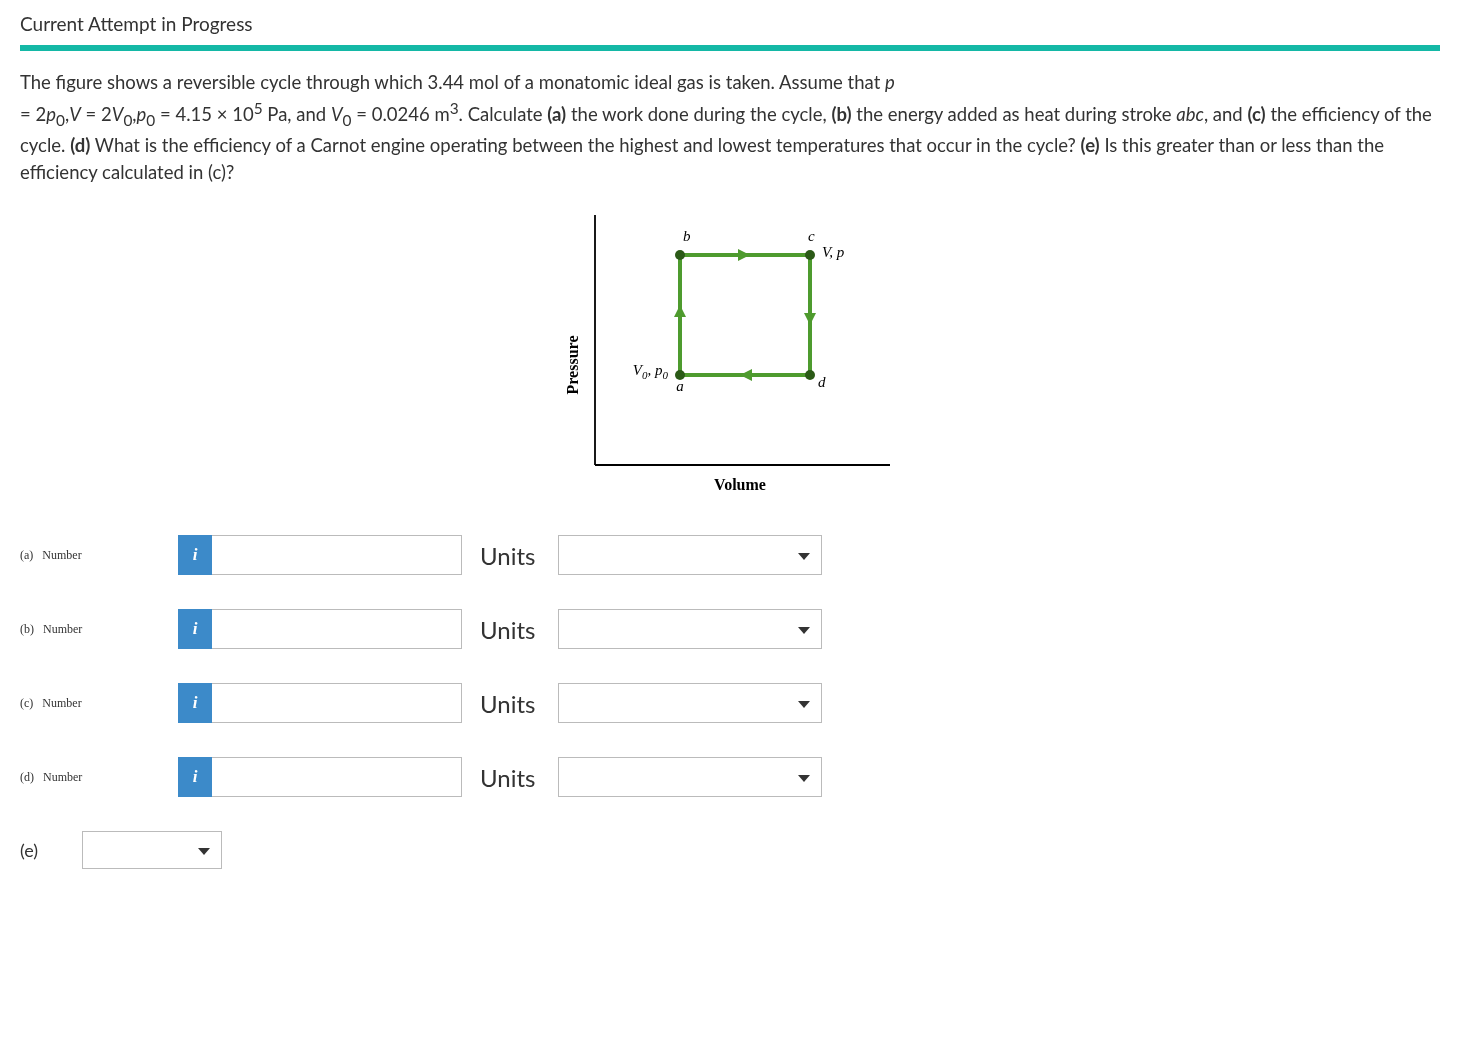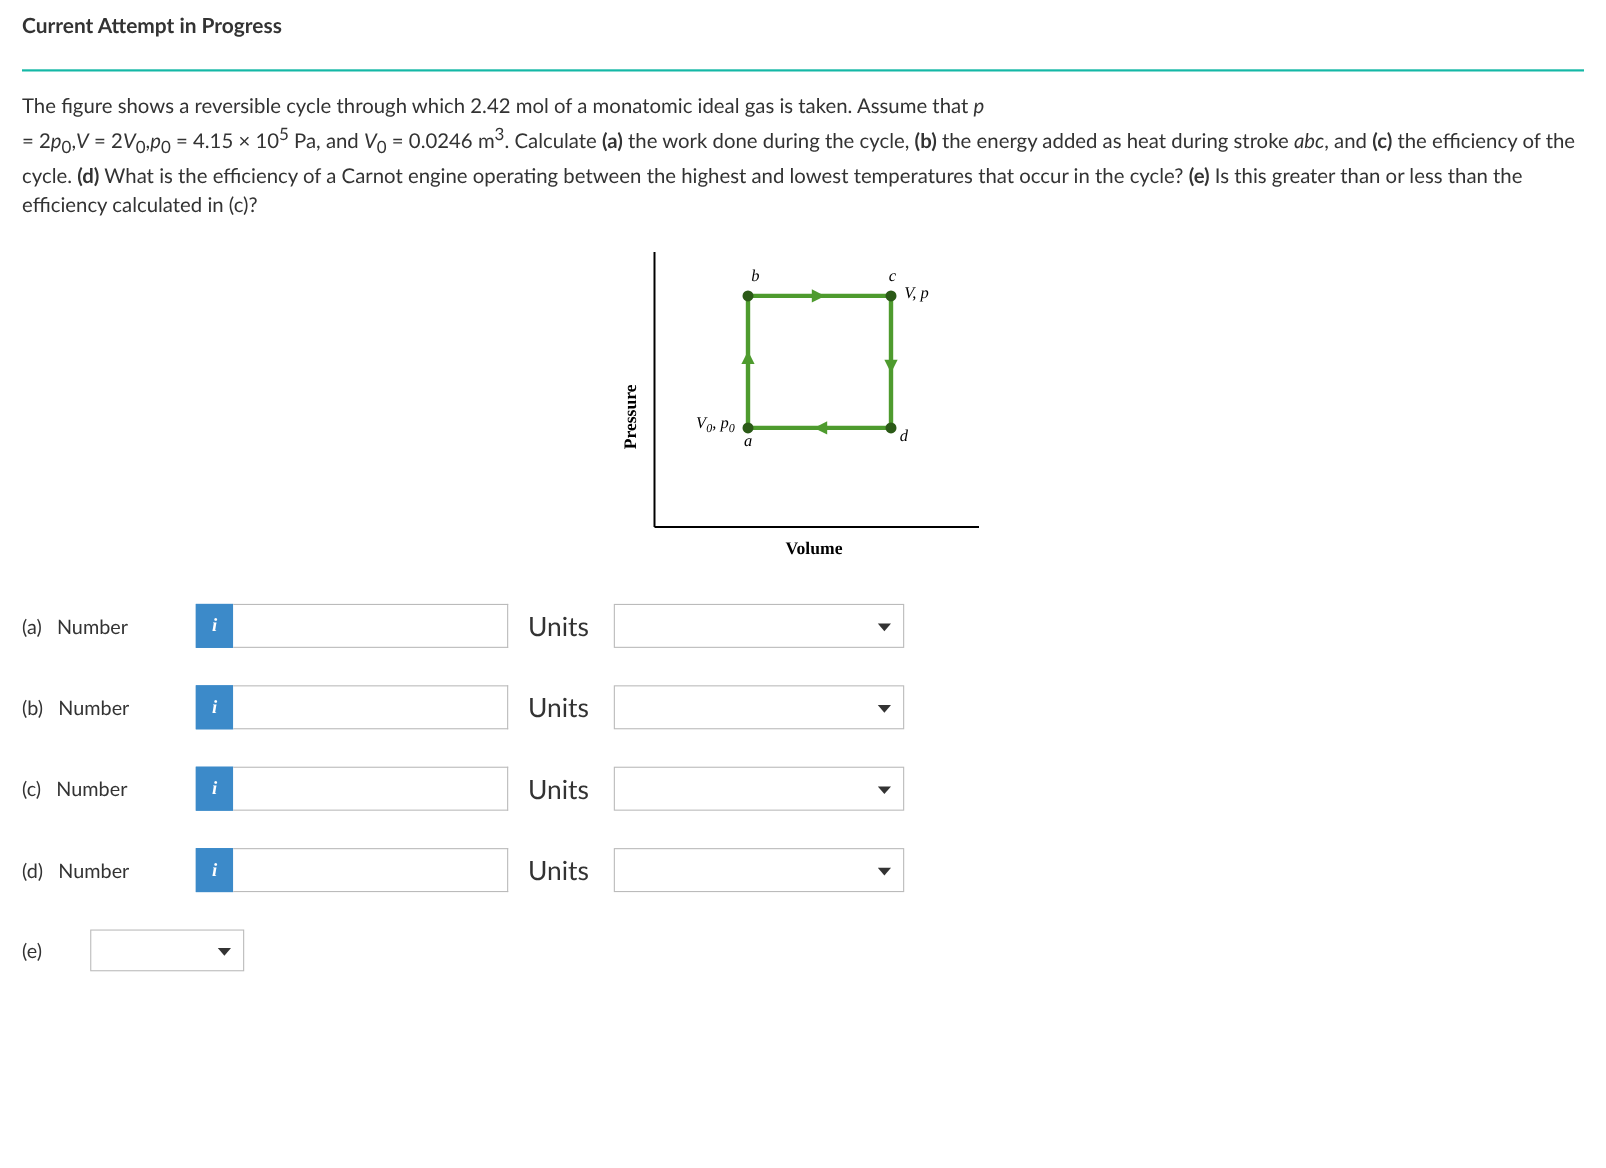--- a/index.html
+++ b/index.html
@@ -8,24 +8,24 @@
       font-size: 18px;
       color: #333;
       background: #fff;
       padding: 0;
     }
     .container {
       width: 1460px;
       padding: 0 20px;
     }
     .section-title {
-      font-weight: 700;
+      font-weight: 400;
       font-size: 19px;
-      padding: 12px 0 28px 0;
-      border-bottom: 2px solid #14b8a6;
+      padding: 12px 0 10px 0;
+      border-bottom: 6px solid #14b8a6;
       margin-bottom: 18px;
     }
     .prompt {
       font-size: 18.5px;
       line-height: 1.5;
       margin-bottom: 18px;
     }
     .prompt i { font-style: italic; }
     .figure-wrap {
       width: 100%;
@@ -35,21 +35,22 @@
     }
     .answers { }
     .answer-row {
       display: flex;
       align-items: center;
       gap: 18px;
       margin-bottom: 34px;
     }
     .part-label {
       width: 140px;
-      font-size: 18px;
+      font-size: 12px;
+      font-family: Liberation Serif, serif;
     }
     .part-key { font-weight: 400; }
     .num-wrap { display: flex; align-items: stretch; }
     .info-btn {
       width: 34px;
       background: #3c8ac9;
       color: #fff;
       display: flex;
       align-items: center;
       justify-content: center;
@@ -113,21 +114,21 @@
     .pt-label { font: italic 15px "Times New Roman", serif; }
     .sub { font-size: 11px; }
   </style>
 </head>
 <body>
 
 <div class="container">
   <div class="section-title">Current Attempt in Progress</div>
 
   <div class="prompt">
-    <span>The figure shows a reversible cycle through which 2.42 mol of a monatomic ideal gas is taken. Assume that </span><i>p</i><br>
+    <span>The figure shows a reversible cycle through which 3.44 mol of a monatomic ideal gas is taken. Assume that </span><i>p</i><br>
     <span> = 2</span><i>p</i><sub>0</sub><span>,</span><i>V</i><span> = 2</span><i>V</i><sub>0</sub><span>,</span><i>p</i><sub>0</sub><span> = 4.15 × 10</span><sup>5</sup><span> Pa, and </span><i>V</i><sub>0</sub><span> = 0.0246 m</span><sup>3</sup><span>. Calculate </span><b>(a)</b><span> the work done during the cycle, </span><b>(b)</b><span> the energy added as heat during stroke </span><i>abc</i><span>, and </span><b>(c)</b><span> the efficiency of the cycle. </span><b>(d)</b><span> What is the efficiency of a Carnot engine operating between the highest and lowest temperatures that occur in the cycle? </span><b>(e)</b><span> Is this greater than or less than the efficiency calculated in (c)?</span>
   </div>
 
   <div class="figure-wrap">
     <svg width="360" height="300" viewBox="0 0 360 300">
 
       <line x1="45" y1="10" x2="45" y2="260" stroke="#000" stroke-width="1.8"></line>
       <line x1="45" y1="260" x2="340" y2="260" stroke="#000" stroke-width="1.8"></line>
 
       <text class="axis-title" x="0" y="0" transform="translate(28,160) rotate(-90)" text-anchor="middle">Pressure</text>

